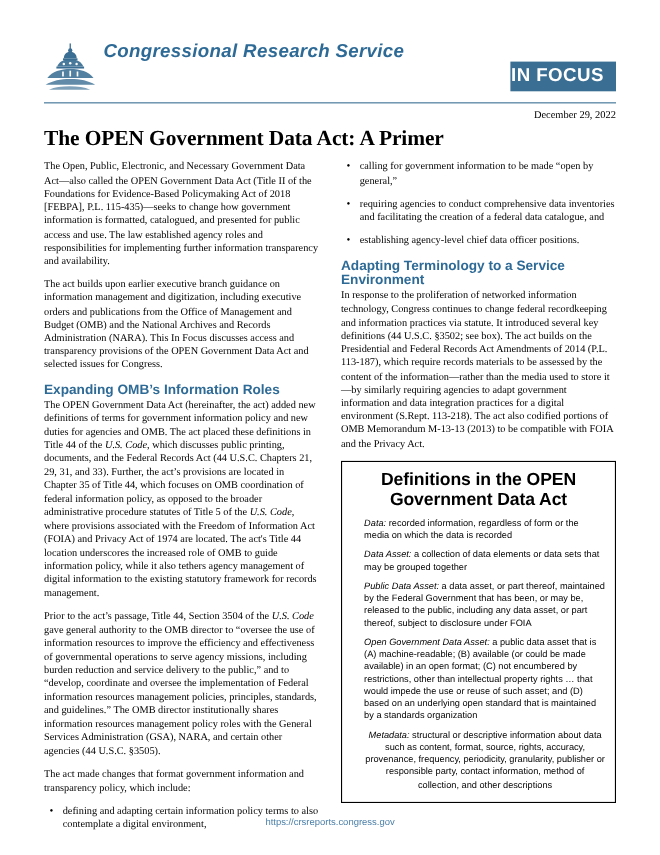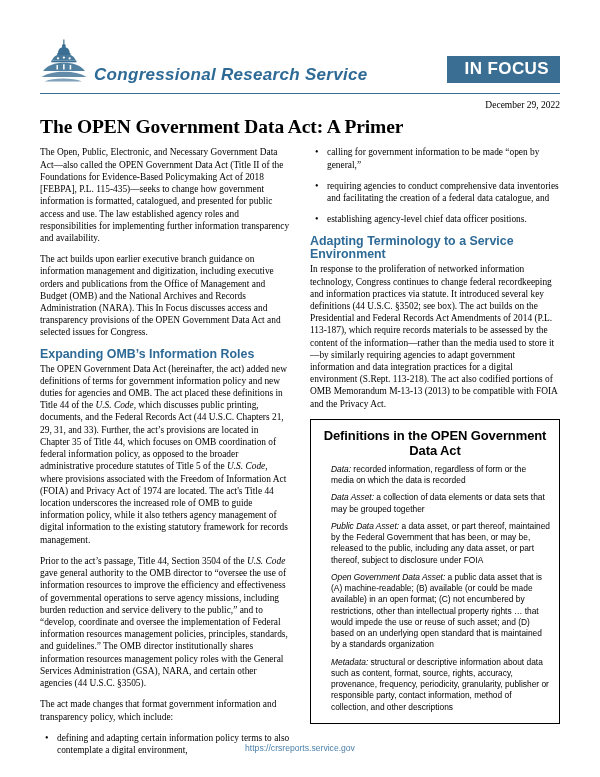--- a/index.html
+++ b/index.html
@@ -26,21 +26,20 @@
   
   .masthead {
     display: flex;
     align-items: flex-end;
     justify-content: space-between;
     padding-top: 30px;
     height: 56px;
   }
   .brand {
     display: flex;
-    align-items: flex-end;
     gap: 6px;
   }
   .dome-logo {
     width: 48px;
     height: 48px;
     flex: 0 0 48px;
     display: block;
   }
   .brand-text {
     padding-bottom: 2px;
@@ -63,21 +62,21 @@
     margin-top: 1px;
     white-space: nowrap;
   }
   .infocus-badge {
     background: #3a6e93;
     color: #ffffff;
     font-family: "Liberation Sans", sans-serif;
     font-weight: bold;
     font-size: 17px;
     letter-spacing: 0.4px;
-    padding: 3px 11px 4px 18px;
+    padding: 3px 11px 4px 1px;
     margin-bottom: 3px;
     white-space: nowrap;
   }
   .rule {
     border-top: 1.4px solid #3a6e93;
     margin-top: 7px;
   }
 
   
   .doc-date {
@@ -144,32 +143,32 @@
   
   .defbox {
     border: 1px solid #000000;
     padding: 6px 8px 10px 8px;
     margin-top: 9px;
     box-sizing: border-box;
   }
   .defbox-title {
     font-family: "Liberation Sans", sans-serif;
     font-weight: bold;
-    font-size: 13px;
+    font-size: 16px;
     text-align: center;
     margin: 2px 0 6px 0;
     letter-spacing: -0.1px;
   }
   .defbox p {
     font-family: "Liberation Sans", sans-serif;
     font-size: 8.4px;
     line-height: 1.34;
     margin: 0 0 6px 12px;
   }
-  .defbox p:last-child { margin-bottom: 0; }
+  .defbox p:last-child { margin-bottom: 0; text-align: center; }
   .defterm { font-style: italic; }
 
   
   .footer {
     position: absolute;
     left: 0;
     right: 0;
     bottom: 22px;
     text-align: center;
   }
@@ -264,16 +263,16 @@
 
         <p><span class="defterm">Open Government Data Asset:</span><span> a public data asset that is (A) machine-readable; (B) available (or could be made available) in an open format; (C) not encumbered by restrictions, other than intellectual property rights … that would impede the use or reuse of such asset; and (D) based on an underlying open standard that is maintained by a standards organization</span></p>
 
         <p><span class="defterm">Metadata:</span><span> structural or descriptive information about data such as content, format, source, rights, accuracy, provenance, frequency, periodicity, granularity, publisher or responsible party, contact information, method of collection, and other descriptions</span></p>
       </div>
 
     </div>
   </div>
 
   <div class="footer">
-    <a class="footer-link" href="#">https://crsreports.service.gov</a>
+    <a class="footer-link" href="#">https://crsreports.congress.gov</a>
   </div>
 
 </div>
 
 </body></html>

